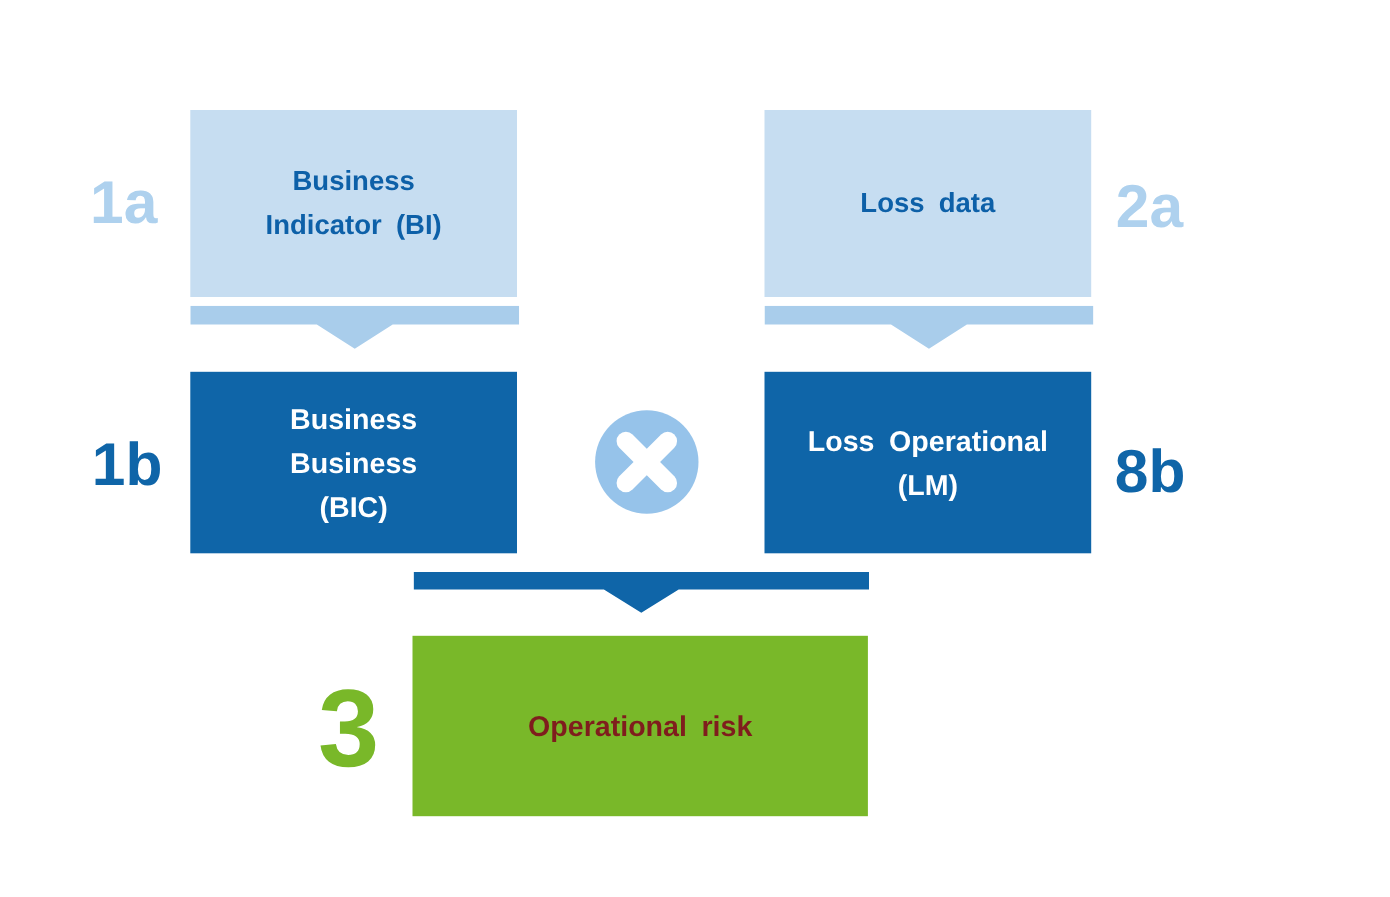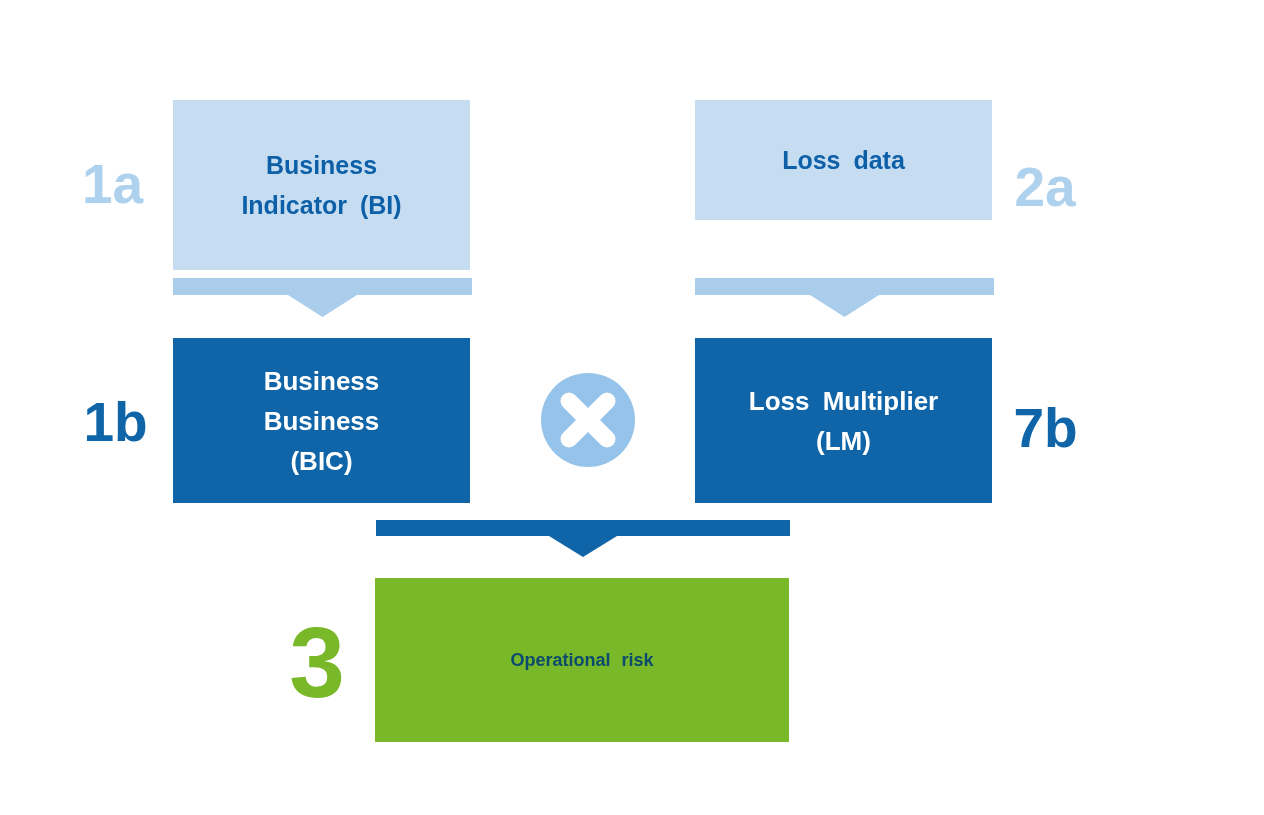--- a/index.html
+++ b/index.html
@@ -30,26 +30,26 @@
     line-height: 40px;
   }
   .box.dark {
     background: #0f65a8;
     color: #ffffff;
     font-size: 26px;
     line-height: 40px;
   }
   .box.green {
     background: #79b829;
-    color: #0c4a6e;
-    font-size: 18px;
+    color: #7f1d1d;
+    font-size: 26px;
     line-height: 41px;
   }
   #box-bi   { left: 173px; top: 100px; width: 297px; height: 170px; }
-  #box-loss { left: 695px; top: 100px; width: 297px; height: 120px; }
+  #box-loss { left: 695px; top: 100px; width: 297px; height: 170px; }
   #box-bic  { left: 173px; top: 338px; width: 297px; height: 165px; }
   #box-lm   { left: 695px; top: 338px; width: 297px; height: 165px; }
   #box-orc  { left: 375px; top: 578px; width: 414px; height: 164px; }
 
   .badge {
     position: absolute;
     display: flex;
     align-items: center;
     justify-content: center;
     font-weight: bold;
@@ -84,21 +84,21 @@
   }
 </style>
 </head>
 <body>
 
 <div class="canvas">
 
   <div class="badge lightblue" id="badge-1a">1a</div>
   <div class="badge lightblue" id="badge-2a">2a</div>
   <div class="badge darkblue" id="badge-1b">1b</div>
-  <div class="badge darkblue" id="badge-2b">7b</div>
+  <div class="badge darkblue" id="badge-2b">8b</div>
   <div class="badge green" id="badge-3">3</div>
 
   <div class="box light" id="box-bi">
     <span>Business</span>
     <span>Indicator (BI)</span>
   </div>
 
   <div class="box light" id="box-loss">
     <span>Loss data</span>
   </div>
@@ -121,21 +121,21 @@
   </div>
 
   <div id="op-circle">
     <svg width="94" height="94" viewBox="0 0 94 94" aria-hidden="true">
       <line x1="28" y1="28" x2="66" y2="66" stroke="#ffffff" stroke-width="17" stroke-linecap="round"></line>
       <line x1="66" y1="28" x2="28" y2="66" stroke="#ffffff" stroke-width="17" stroke-linecap="round"></line>
     </svg>
   </div>
 
   <div class="box dark" id="box-lm">
-    <span>Loss Multiplier</span>
+    <span>Loss Operational</span>
     <span>(LM)</span>
   </div>
 
   <div class="arrow" id="arrow-orc">
     <svg width="414" height="38" viewBox="0 0 414 38" aria-hidden="true">
       <polygon points="0,0 414,0 414,16 241,16 207,37 173,16 0,16" fill="#0f65a8"></polygon>
     </svg>
   </div>
 
   <div class="box green" id="box-orc">

